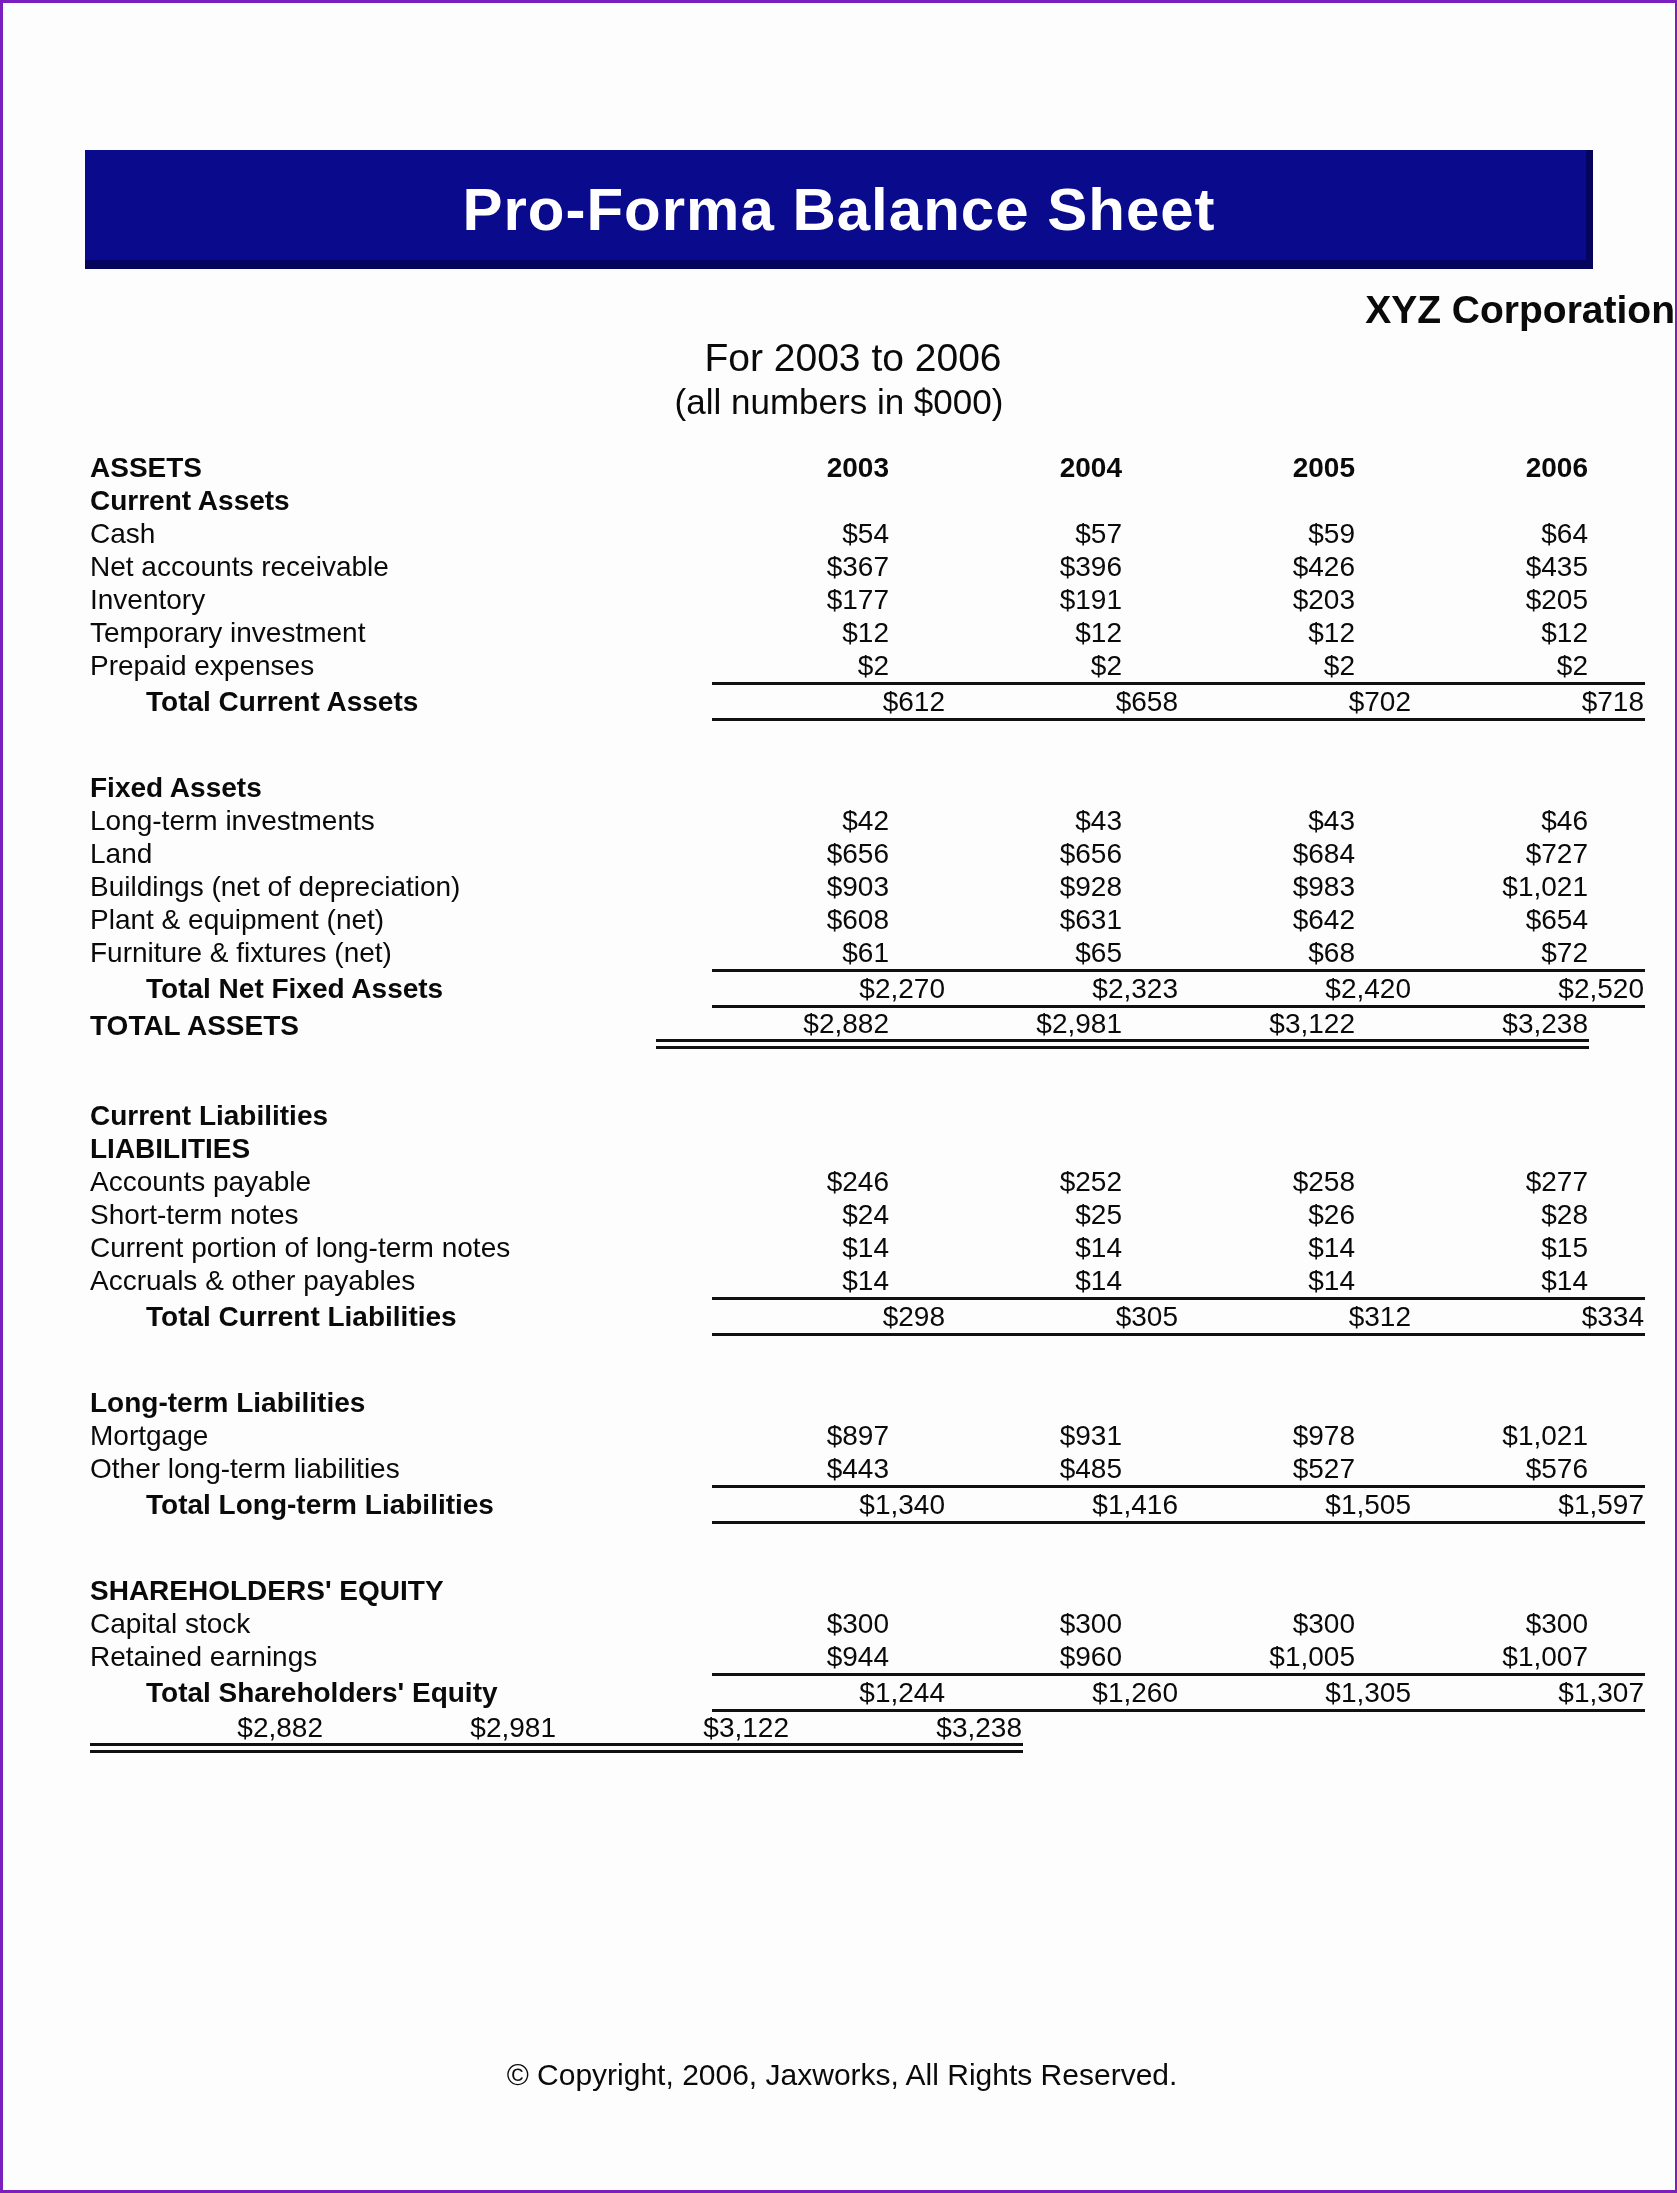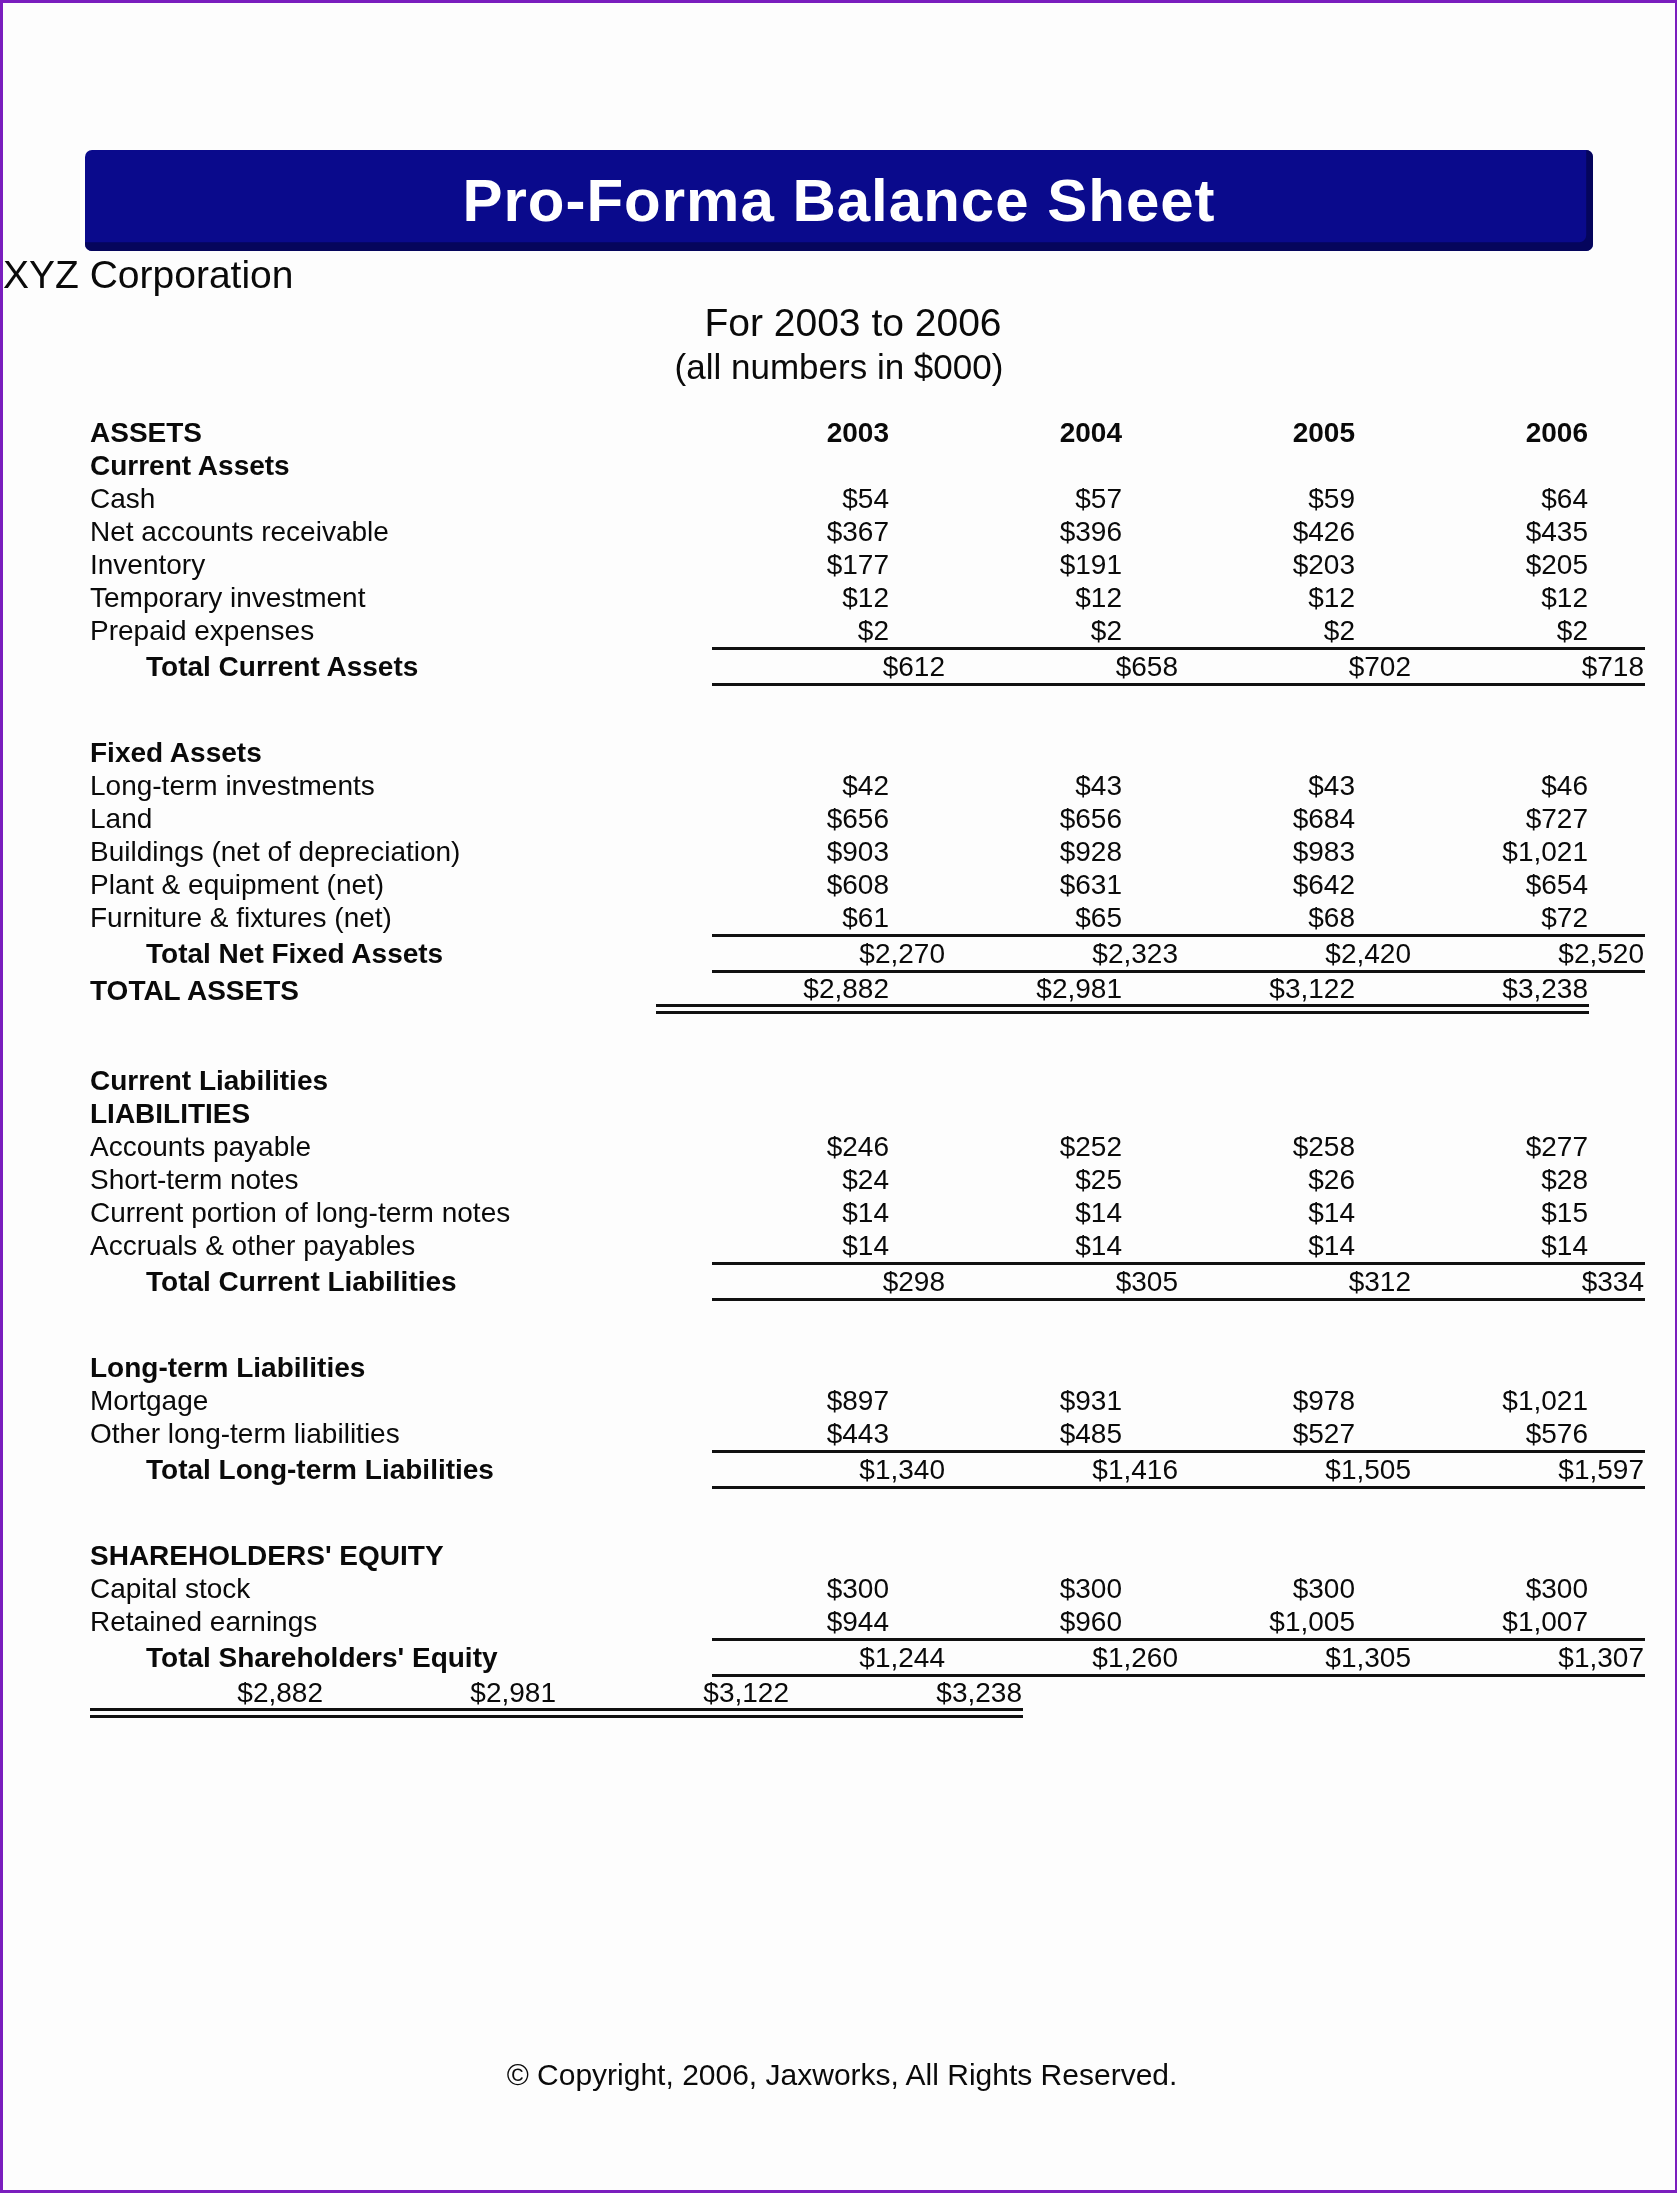--- a/index.html
+++ b/index.html
@@ -11,37 +11,36 @@
     border: 3.9px solid var(--page-border, #7A1EBE);
     font-family: "Liberation Sans", "DejaVu Sans", sans-serif;
     color: var(--text, #0a0a0a);
     overflow: hidden;
     position: relative;
   }
 
   
   .title-bar {
     margin: 147px 82px 0 82px;
-    height: 101px;
+    height: 119px;
     background: var(--title-bar, #0A0A8C);
     box-shadow: inset -6.8px -8.7px 0 #05055c;
     display: flex;
     align-items: center;
     justify-content: center;
-    border-radius: 7px;
   }
   .title-bar .title-text {
     color: #ffffff;
     font-size: 60px;
     font-weight: bold;
     letter-spacing: 1px;
     white-space: nowrap;
   }
 
-  .company  { text-align: left; margin-top: 2px; font-size: 39px; font-weight: normal; }
+  .company  { text-align: right; margin-top: 19px; font-size: 39px; font-weight: bold; }
   .period   { text-align: center; margin-top: 3.9px;  font-size: 39px; margin-left: 28px; }
   .units    { text-align: center; margin-top: 1.9px;  font-size: 35px; }
 
   
   .sheet {
     margin: 29px 0 0 87px;
     width: 1499px;
   }
   .row { display: flex; height: 33px; line-height: 33px; font-size: 28px; }
   .row .label { width: 566px; flex: none; white-space: nowrap; }

